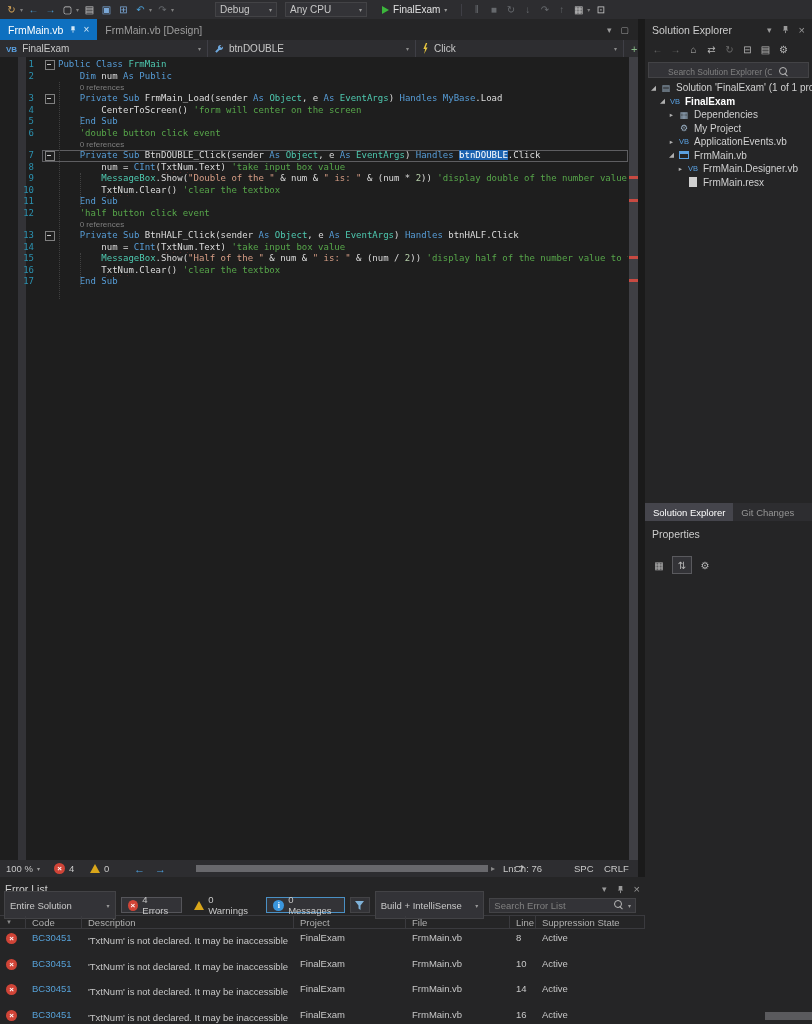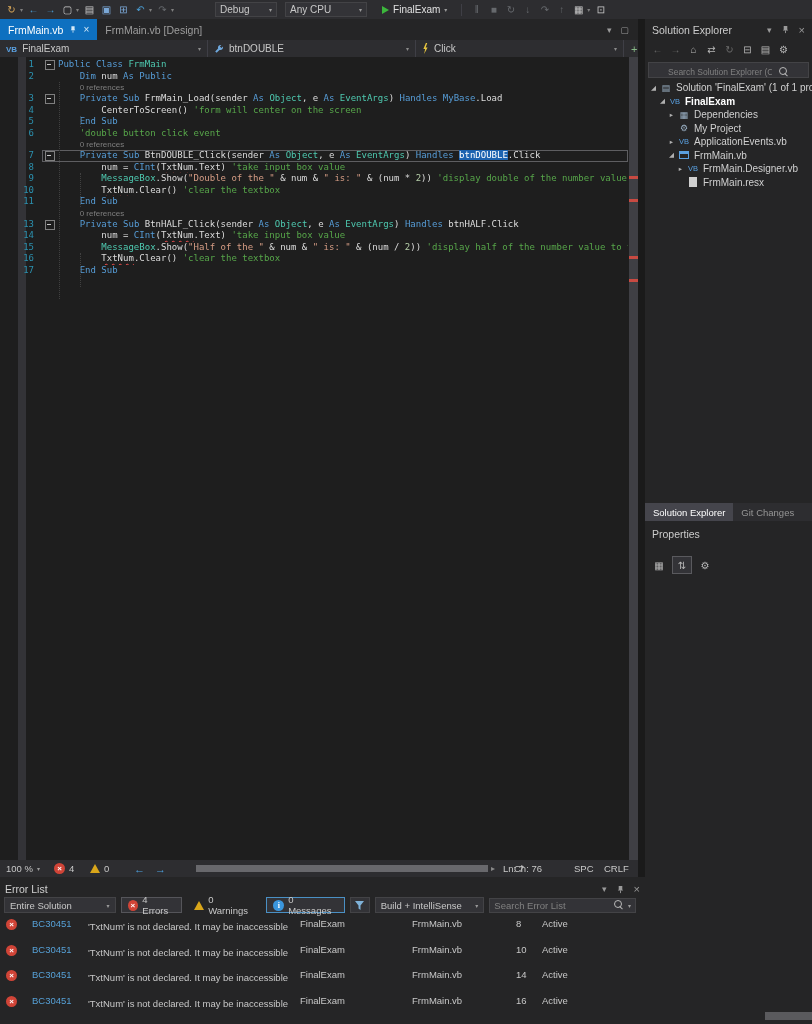--- a/index.html
+++ b/index.html
@@ -64,21 +64,21 @@
 .errball{width:11px;height:11px;border-radius:50%;background:#d04437;color:#fff;font-size:8px;line-height:11px;text-align:center;font-weight:bold}
 .warntri{width:0;height:0;border-left:5px solid transparent;border-right:5px solid transparent;border-bottom:9px solid #d9a61a}
 .bluearr{color:#4ea1e0;font-size:11px}
 .hthumb{width:100%;height:7px;background:#68686c}
 
 
 #errorpanel{position:absolute;left:0;top:877px;width:645px;height:147px;background:#252526;overflow:hidden}
 .ep-head{height:18px;display:flex;align-items:flex-end;padding:0 5px;font-size:10.5px;color:#d0d0d0}
 .hicons{margin-left:auto;display:flex;gap:9px;align-items:center;color:#9a9a9a;font-size:9px}
 .ep-tools{height:20px;display:flex;align-items:center;gap:5px;padding:0 4px;font-size:9.5px}
-.ep-combo{display:flex;align-items:center;height:16px;background:#333337;border:1px solid #434346;padding:0 5px;color:#c8c8c8}
+.ep-combo{display:flex;align-items:center;height:28px;background:#333337;border:1px solid #434346;padding:0 5px;color:#c8c8c8}
 .ep-combo .car{margin-left:auto;font-size:6px;color:#9a9a9a;padding-left:8px}
 .w-scope{width:114px}.w-source{width:112px}
 .tgl{display:flex;align-items:center;gap:4px;height:16px;padding:0 6px;border:1px solid transparent;color:#c8c8c8}
 .tgl.box{border-color:#55555a;background:#333337}
 .tgl.boxblue{border-color:#4a90c4;background:#333337}
 .infoball{width:11px;height:11px;border-radius:50%;background:#3a96dd;color:#fff;font-size:8px;line-height:11px;text-align:center;font-weight:bold;font-family:"Liberation Serif",serif}
 .iconbtn{display:flex;align-items:center;justify-content:center;width:20px;height:16px;border:1px solid #434346;background:#333337}
 .ep-search{margin-left:auto;margin-right:5px;width:150px;height:15px;background:#333337;border:1px solid #434346;display:flex;align-items:center;gap:4px;padding:0 4px;color:#808080;font-size:9.5px}
 .ep-search .sp{flex:1;overflow:hidden;white-space:nowrap}
 .magnify{position:relative;width:10px;height:10px;display:inline-block;flex:none}
@@ -293,20 +293,27 @@
             <span class="ctext"><span class="tk-d">        </span><span class="tk-err">TxtNum</span><span class="tk-d">.Clear() </span><span class="tk-cm">'clear the textbox</span></span>
           </span>
         </div>
         <div class="ed-row code-row">
           <span class="gnum">11</span>
           <span class="ebody">
             <span class="fold"></span>
             <span class="ctext"><span class="tk-d">    </span><span class="tk-kw">End Sub</span></span>
           </span>
         </div>
+        <div class="ed-row code-row">
+          <span class="gnum">12</span>
+          <span class="ebody">
+            <span class="fold"></span>
+            <span class="ctext"><span class="tk-d">    </span><span class="tk-cm">'half button click event</span></span>
+          </span>
+        </div>
         <div class="ed-row lens-row">
           <span class="gnum"></span>
           <span class="ebody">
             <span class="fold"></span>
             <span class="ctext lens" style="padding-left: 21.68px;">0 references</span>
           </span>
         </div>
         <div class="ed-row code-row">
           <span class="gnum">13</span>
           <span class="ebody">
@@ -427,20 +434,31 @@
       <div class="ep-combo w-source">
         <span>Build + IntelliSense</span>
           <span class="car">▾</span>
       </div>
       <div class="ep-search">
         <span class="sp">Search Error List</span>
         <span class="magnify"></span>
         <span class="car2">▾</span>
       </div>
     </div>
+    <div class="ep-ghead">
+      <span class="gc w-ic">
+          <span style="font-size:6px;color:#8a8a8a">▼</span>
+        </span>
+      <span class="gc w-code">Code</span>
+      <span class="gc w-desc">Description</span>
+      <span class="gc w-proj">Project</span>
+      <span class="gc w-file">File</span>
+      <span class="gc w-line">Line</span>
+      <span class="gc w-state">Suppression State</span>
+    </div>
     <div id="errows">
         <div class="erow">
           <span class="ec w-ic"><span class="errcircle">×</span></span>
           <span class="ec ec-code w-code">BC30451</span>
           <span class="ec ec-desc w-desc">'TxtNum' is not declared. It may be inaccessible
 due to its protection level.</span>
           <span class="ec w-proj">FinalExam</span>
           <span class="ec w-file">FrmMain.vb</span>
           <span class="ec w-line">8</span>
           <span class="ec w-state">Active</span>

